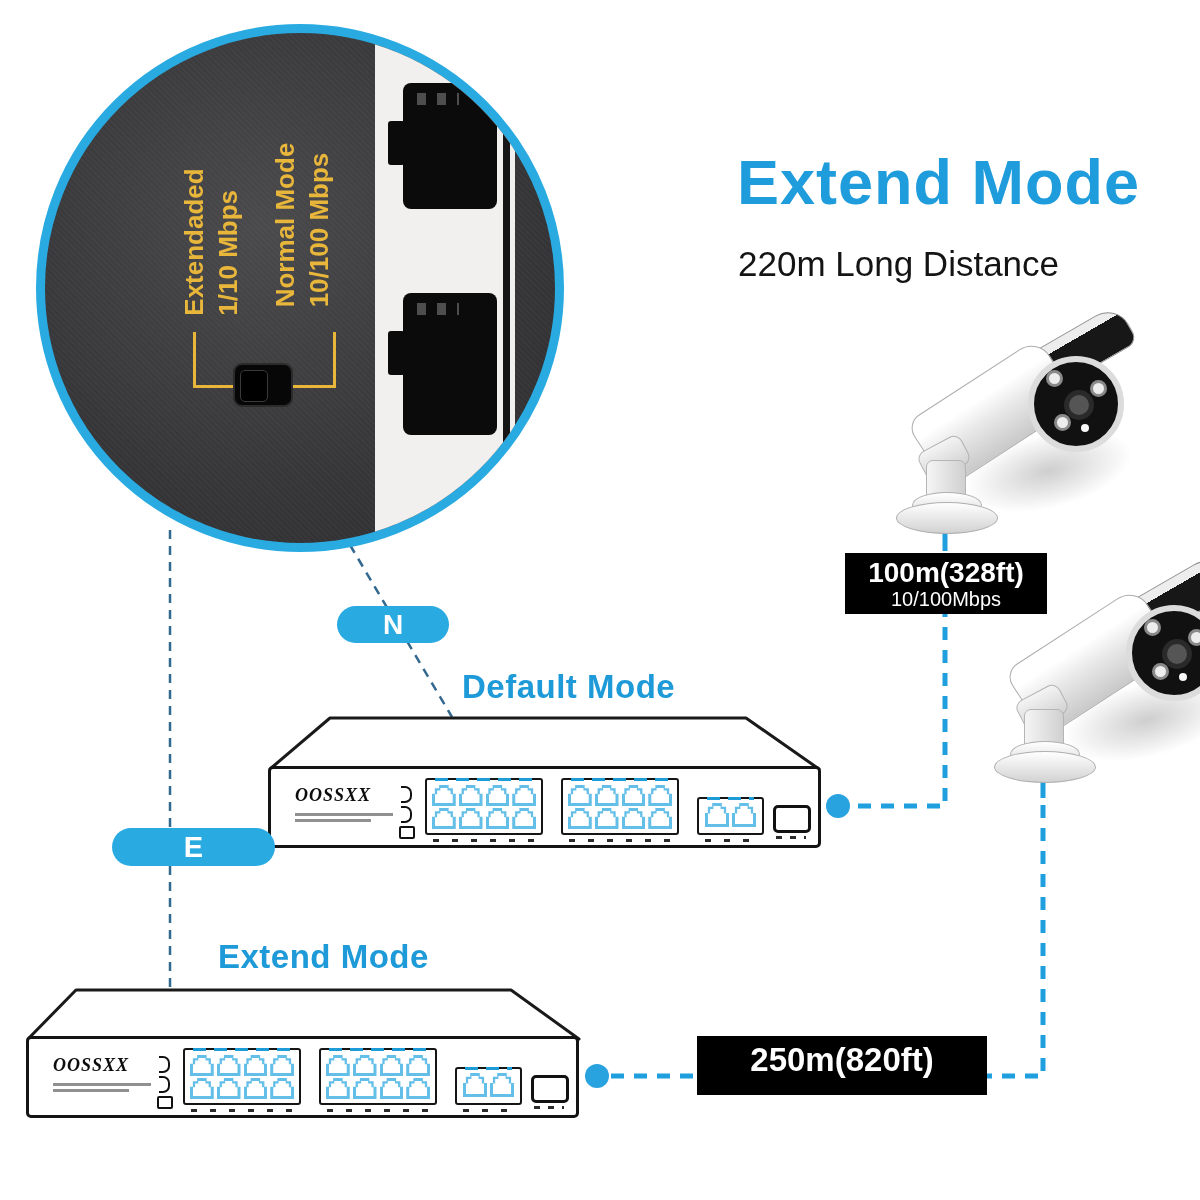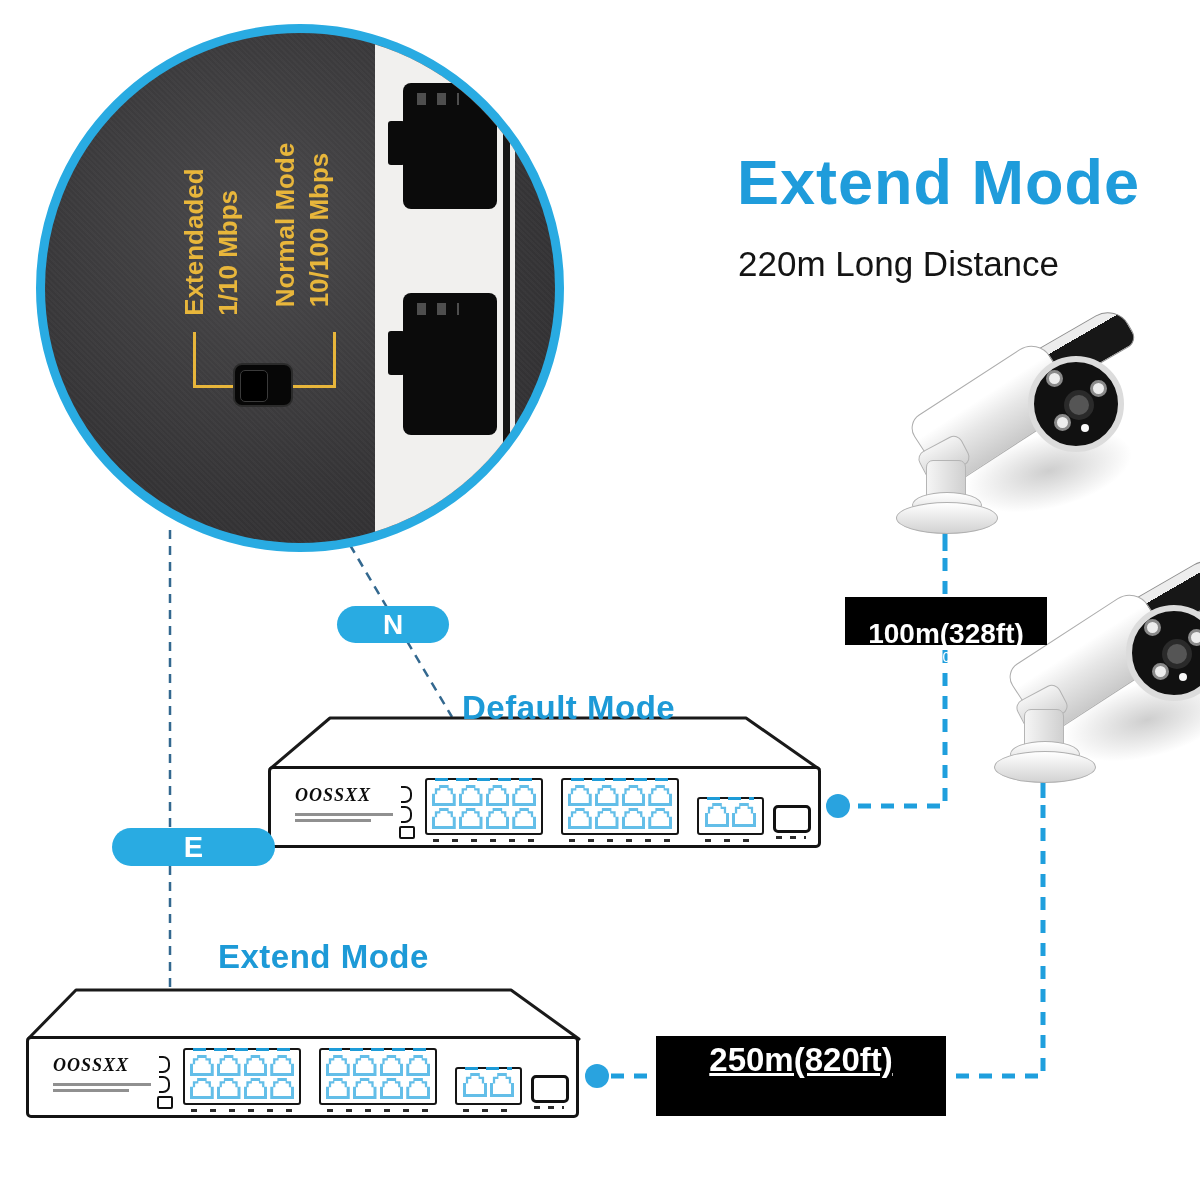--- a/index.html
+++ b/index.html
@@ -49,21 +49,21 @@
 
   
   .pill { position:absolute; background:#29ABE2; border-radius:19px; color:#fff; font-weight:700;
           display:flex; align-items:center; justify-content:center; z-index:5; }
   .pill-n { left:337px; top:606px; width:112px; height:37px; font-size:28px; }
   .pill-e { left:112px; top:828px; width:163px; height:38px; font-size:29px; }
 
   
   .mode-label { position:absolute; color:#1D9AD7; font-weight:700; font-size:33px;
                 letter-spacing:0.5px; z-index:4; }
-  .lbl-default { left:462px; top:689px; }
+  .lbl-default { left:462px; top:668px; }
   .lbl-extend  { left:218px; top:938px; }
 
   
   .panel { position:absolute; width:553px; height:82px; background:#fff; border:3px solid #141414;
            border-radius:5px; box-sizing:border-box; z-index:3; }
   .panel-default { left:268px; top:766px; }
   .panel-extend  { left:26px;  top:1036px; }
   .brand { position:absolute; left:24px; top:16px; font-family:"Liberation Serif", serif;
            font-style:italic; font-weight:700; font-size:18px; letter-spacing:1px; color:#0c0c0c; }
   .brand-sub { position:absolute; height:3px; background:#909090; }
@@ -89,23 +89,23 @@
   .port::after { content:''; position:absolute; inset:3px; background:#fff;
           clip-path:polygon(0 42%,12% 42%,12% 16%,30% 16%,30% 0,70% 0,70% 16%,88% 16%,88% 42%,100% 42%,100% 100%,0 100%); }
   .sfp { position:absolute; left:502px; top:36px; width:38px; height:28px; border:3px solid #111;
          border-radius:5px; background:#fff; box-sizing:border-box; }
   .sfp::after { content:''; position:absolute; left:0px; right:2px; bottom:-9px; height:3px;
           background:repeating-linear-gradient(90deg,#2b2b2b 0 6px, rgba(0,0,0,0) 6px 14px); }
 
   
   .badge { position:absolute; background:#000; color:#fff; text-align:center; z-index:5; box-sizing:border-box; }
   .badge .d { font-weight:700; line-height:1.08; }
-  .badge1 { left:845px; top:553px; width:202px; height:48px; padding-top:22px;margin-top:44px; }
-  .badge1 .d { font-size:28px; } .badge1 .s { font-size:14px; }
-  .badge2 { left:656px; top:1036px; width:290px; height:80px; padding-top:6px;text-decoration:underline; }
+  .badge1 { left:845px; top:553px; width:202px; height:61px; padding-top:5px; }
+  .badge1 .d { font-size:28px; } .badge1 .s { font-size:20px; }
+  .badge2 { left:697px; top:1036px; width:290px; height:59px; padding-top:6px; }
   .badge2 .d { font-size:33px; } .badge2 .s { font-size:23px; }
 
   
   .camera { position:absolute; width:260px; height:215px; z-index:4; }
   .cam1 { left:880px; top:330px; }
   .cam2 { left:978px; top:579px; }
   .cam-shadow { position:absolute; left:84px; top:104px; width:170px; height:74px; border-radius:50%;
         background:radial-gradient(closest-side, rgba(60,60,60,0.25), rgba(60,60,60,0)); transform:rotate(-14deg); }
   .cam-hood { position:absolute; left:130px; top:2px; width:124px; height:42px; transform:rotate(-30deg);
         border-radius:20px 24px 12px 12px; border:1.5px solid #8f8f8f;

